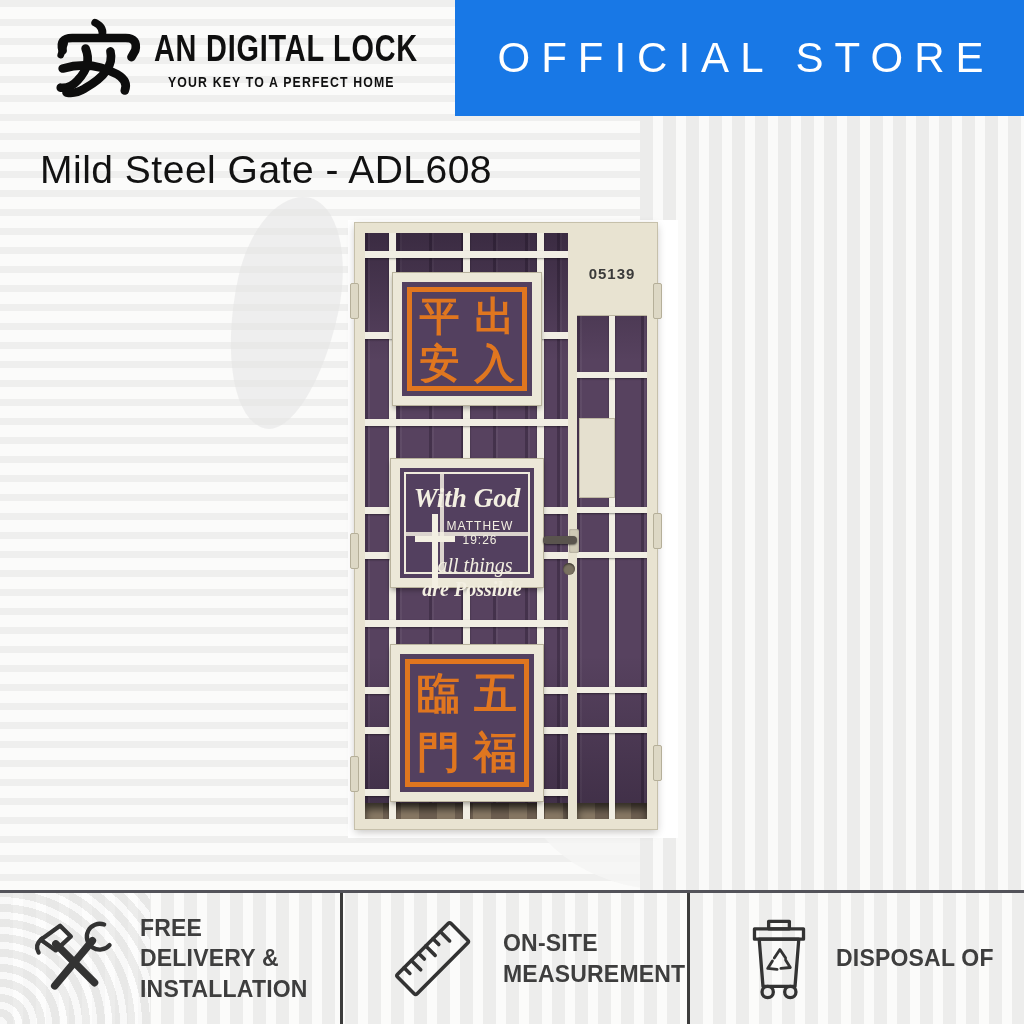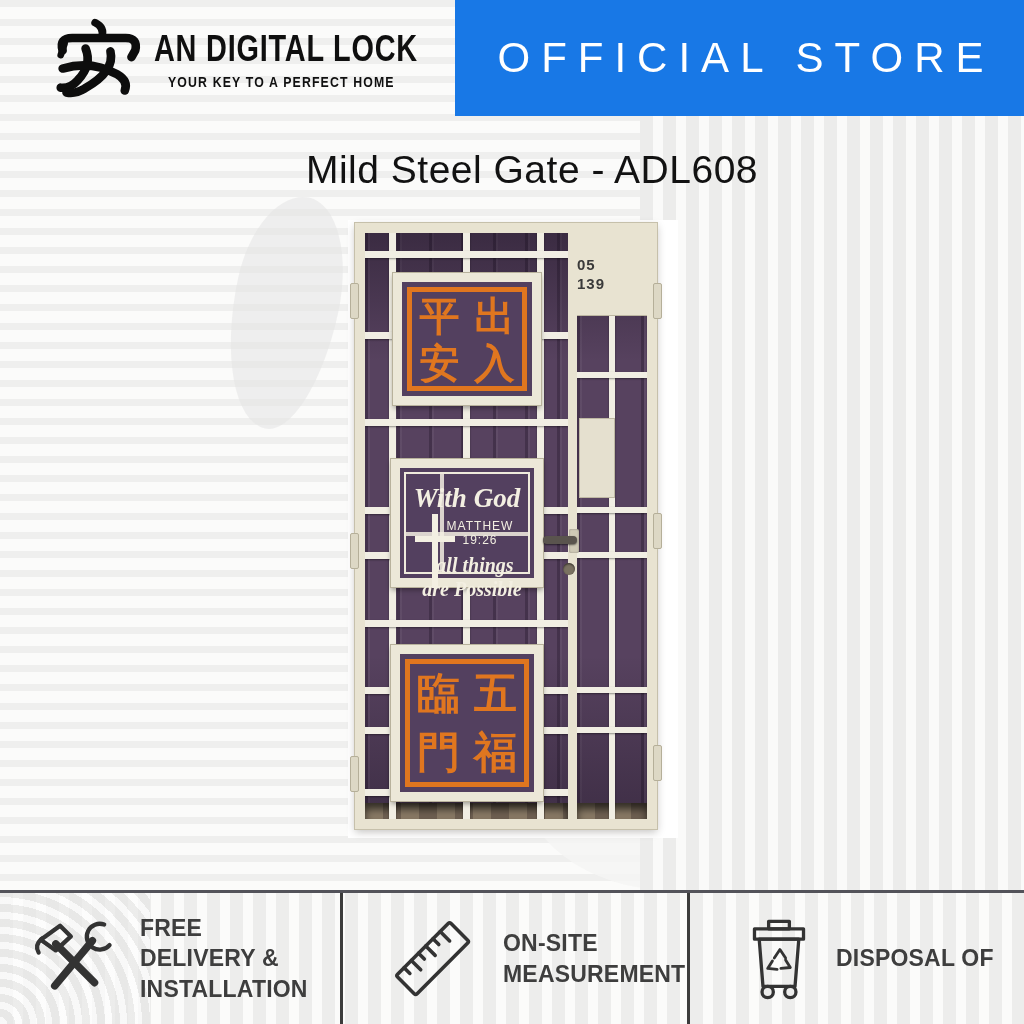--- a/index.html
+++ b/index.html
@@ -24,21 +24,21 @@
   .logo-text { display:flex; flex-direction:column; }
   .brand { font-size:37px; font-weight:700; color:#0f0f0f; letter-spacing:1px; white-space:nowrap;
     transform:scaleX(.78); transform-origin:left center; }
   .tagline { font-size:15px; font-weight:700; color:#101010; letter-spacing:1.4px; white-space:nowrap;
     transform:scaleX(.82); transform-origin:left center; margin-top:3px; margin-left:14px; }
   .banner { position:absolute; left:455px; top:0; width:571px; height:116px; background:#1878e6;
     display:flex; align-items:center; justify-content:center; }
   .banner span { color:#ffffff; font-size:42px; font-weight:500; letter-spacing:11px; padding-left:11px; white-space:nowrap; }
 
   
-  .title { position:absolute; top:148px; left:0; width:100%; text-align:center;
+  .title { position:absolute; top:148px; left:0; width:100%; text-align:left;
     font-size:39px; font-weight:500; color:#121212; letter-spacing:.5px;padding-left:40px; }
 
   
   .photo { position:absolute; left:348px; top:220px; width:330px; height:618px; background:#ffffff; }
   .gate { position:absolute; left:7px; top:3px; width:302px; height:606px; background:#e8e3d1;
     box-shadow:0 0 0 1px #c6c0ab, 0 3px 8px rgba(40,35,30,.28); }
   .gate-inner { position:absolute; left:10px; top:10px; right:10px; bottom:10px; display:flex; }
   .leaf { position:relative; width:212px; background:#57425f; border-right:9px solid #e8e3d1; overflow:hidden; }
   .side { position:relative; flex:1; background:#57425f; overflow:hidden; }
   .planks { position:absolute; inset:0;
@@ -63,32 +63,32 @@
     font-family:"DejaVu Sans","Liberation Sans",sans-serif; line-height:1; font-size:43px; }
   .p1 .ochar { font-size:40px; }
 
   .verse { position:absolute; inset:4px; border:2px solid #efebdc; color:#f3efe2; text-align:center; }
   .v-grid-v { position:absolute; left:34px; top:0; bottom:0; width:4px; background:rgba(243,239,226,.85); }
   .v-grid-h { position:absolute; left:0; right:0; top:58px; height:4px; background:rgba(243,239,226,.85); }
   .cross-v { position:absolute; left:26px; top:40px; width:6px; height:74px; background:#f3efe2; }
   .cross-h { position:absolute; left:9px;  top:62px; width:40px; height:6px; background:#f3efe2; }
   .v-line1 { position:relative; font-family:"Liberation Serif",serif; font-style:italic; font-weight:700; font-size:27px; margin-top:9px; }
   .v-line2 { position:relative; font-size:12px; font-weight:400; letter-spacing:1px; margin-top:5px; margin-left:26px; }
-  .v-line3 { position:relative; font-family:"Liberation Serif",serif; font-style:italic; font-weight:700; font-size:20px; margin-top:7px; margin-left:16px; }
+  .v-line3 { position:relative; font-family:"Liberation Serif",serif; font-style:italic; font-weight:400; font-size:20px; margin-top:7px; margin-left:16px; }
   .v-line4 { position:relative; font-family:"Liberation Serif",serif; font-style:italic; font-weight:700; font-size:20px; margin-top:1px; margin-left:10px; }
 
   .handle  { position:absolute; left:178px; top:303px; width:34px; height:8px; background:#5a544e; border-radius:4px;
     box-shadow:0 1px 2px rgba(0,0,0,.55); z-index:5; }
   .spindle { position:absolute; left:204px; top:296px; width:10px; height:24px; background:#cfc9b6; border-radius:2px;
     box-shadow:inset 0 0 2px rgba(0,0,0,.35); z-index:4; }
   .keyhole { position:absolute; left:198px; top:330px; width:12px; height:12px; border-radius:50%; background:#7b7262;
     box-shadow:inset 0 1px 2px rgba(0,0,0,.6); z-index:5; }
 
   .unit-block { position:absolute; left:0; right:0; top:0; height:82px; background:#e8e3d1;
-    display:flex; flex-direction:column; justify-content:center;
+    display:flex; flex-direction:row; align-items:center; justify-content:center;
     box-shadow:0 1px 0 #bdb7a2; z-index:3; }
   .unit-line { font-size:15px; font-weight:700; color:#3a3a3a; letter-spacing:1px; line-height:1.3; }
   .side .vbar { top:82px; left:32px; width:6px; }
   .side .hbar { height:6px; }
   .letterbox { position:absolute; left:3px; top:186px; width:34px; height:78px; background:#e5e0cf;
     box-shadow:0 0 0 1px #bfb9a4; z-index:2; }
 
   .hinge { position:absolute; width:9px; height:36px; background:#ddd8c5; border:1px solid #b5af99; border-radius:2px; z-index:6; }
   .hL { left:-5px; } .hR { right:-5px; }
 

